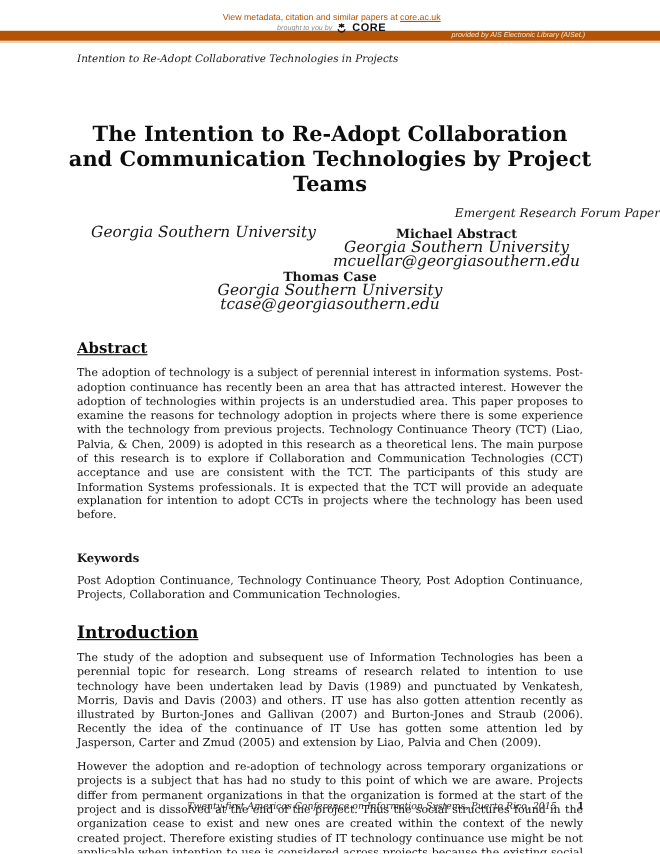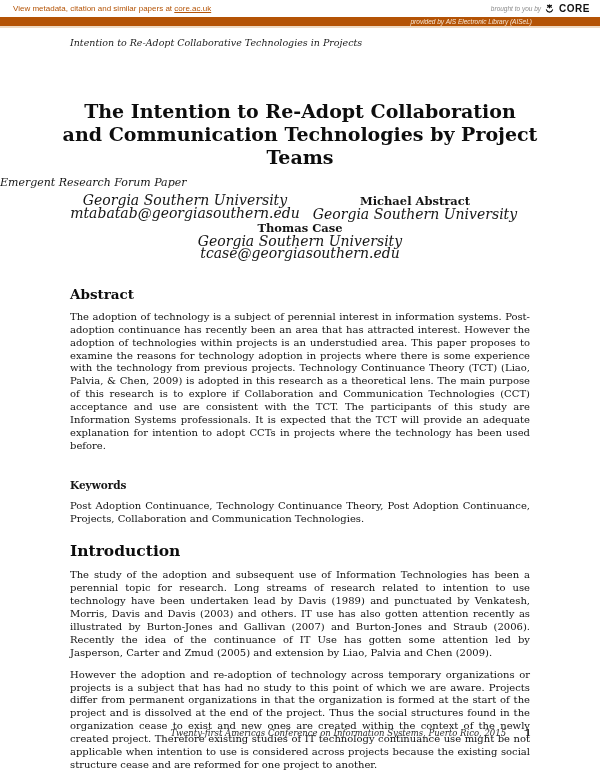--- a/index.html
+++ b/index.html
@@ -12,22 +12,23 @@
     font-family: "DejaVu Serif", serif;
     color: #151515;
   }
 
   
   .banner {
     display: flex;
     justify-content: space-between;
     align-items: center;
     height: 17px;
-    padding: 0 10px 0 13px;
+    padding: 11px 10px 0 13px;
     font-family: "Liberation Sans", sans-serif;
+    flex-direction: column;
   }
   .banner-link { font-size: 8px; color: #b45305; cursor: pointer; }
   .banner-link .url { text-decoration: underline; }
   .banner-right { display: flex; align-items: center; gap: 4px; }
   .brought { font-size: 6.5px; font-style: italic; color: #8c8c8c; }
   .core-logo {
     display: inline-flex; align-items: center; gap: 5px;
     font-weight: bold; font-size: 10px; color: #111; letter-spacing: 0.5px;
     cursor: pointer;
   }
@@ -56,39 +57,40 @@
   .title {
     margin: 52px 62px 0;
     text-align: center;
     font-size: 19px;
     font-weight: bold;
     line-height: 1.2;
     color: #0d0d0d;
   }
   .subtitle {
     margin-top: 8px;
-    text-align: left;
+    text-align: right;
     font-size: 11px;
     font-style: italic;
   }
 
   
   .authors-grid { display: flex; margin: 5px 70px 0; }
   .author { flex: 1; text-align: center; }
   .author-center { margin: 0 70px; text-align: center; }
   .author-name { font-size: 11.5px; font-weight: bold; line-height: 14px; }
   .author-line { font-size: 14px; line-height: 12.5px; font-style: italic; }
 
   
   .content { margin: 0 70px; }
   .section-h {
     font-size: 13.5px;
     font-weight: bold;
     margin: 26px 0 0;
     color: #0d0d0d;
+    text-decoration: underline;
   }
   .section-h-lg { font-size: 15.5px; margin-top: 16px; }
   .keywords-h {
     font-size: 10.5px;
     font-weight: bold;
     margin-top: 26px;
   }
   .body-p {
     font-size: 10px;
     line-height: 1.29;
@@ -144,25 +146,25 @@
   <div class="running-header">
     <span>Intention to Re-Adopt Collaborative Technologies in Projects</span>
   </div>
 
   <h1 class="title">The Intention to Re-Adopt Collaboration and Communication Technologies by Project Teams</h1>
   <div class="subtitle">Emergent Research Forum Paper</div>
 
   <div class="authors-grid">
     <div class="author">
       <div class="author-line">Georgia Southern University</div>
-      <div class="author-line">mtabatab@georgiasouthern.edu</div>
     </div>
     <div class="author">
       <div class="author-name">Michael Abstract</div>
       <div class="author-line">Georgia Southern University</div>
+      <div class="author-line">mcuellar@georgiasouthern.edu</div>
     </div>
   </div>
   <div class="author-center">
     <div class="author-name">Thomas Case</div>
     <div class="author-line">Georgia Southern University</div>
     <div class="author-line">tcase@georgiasouthern.edu</div>
   </div>
 
   <div class="content">
     <h2 class="section-h">Abstract</h2>

